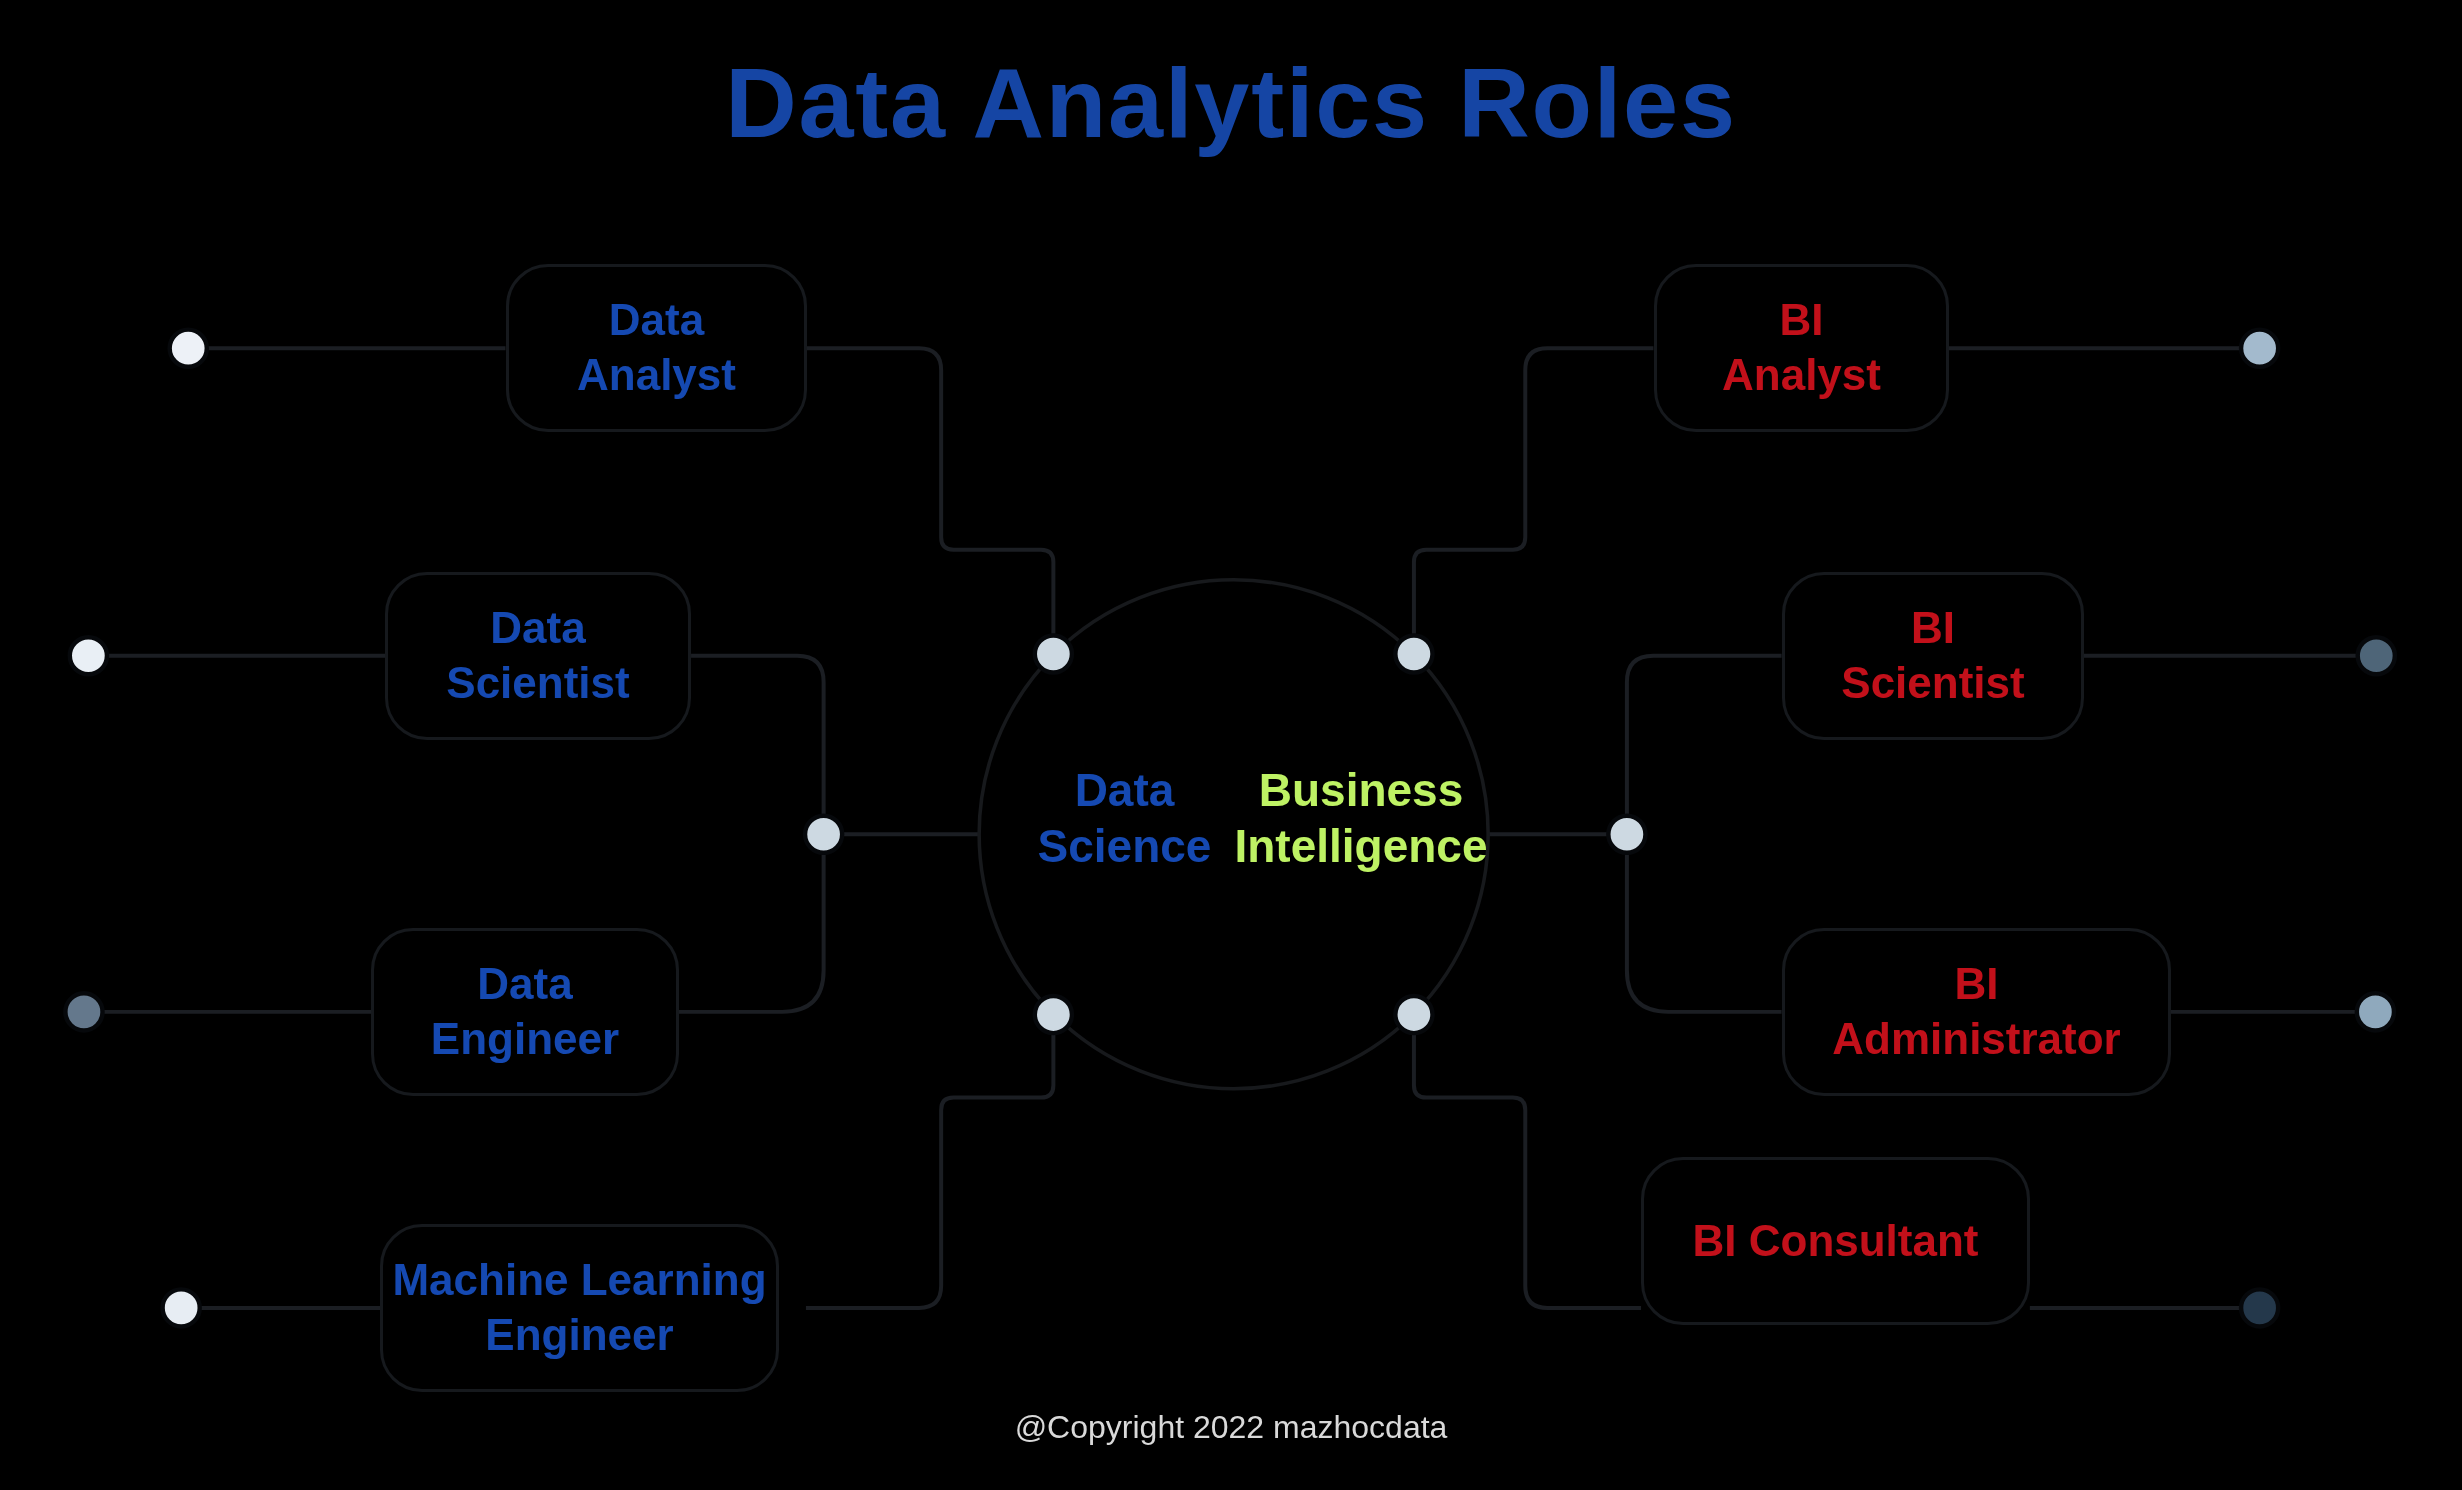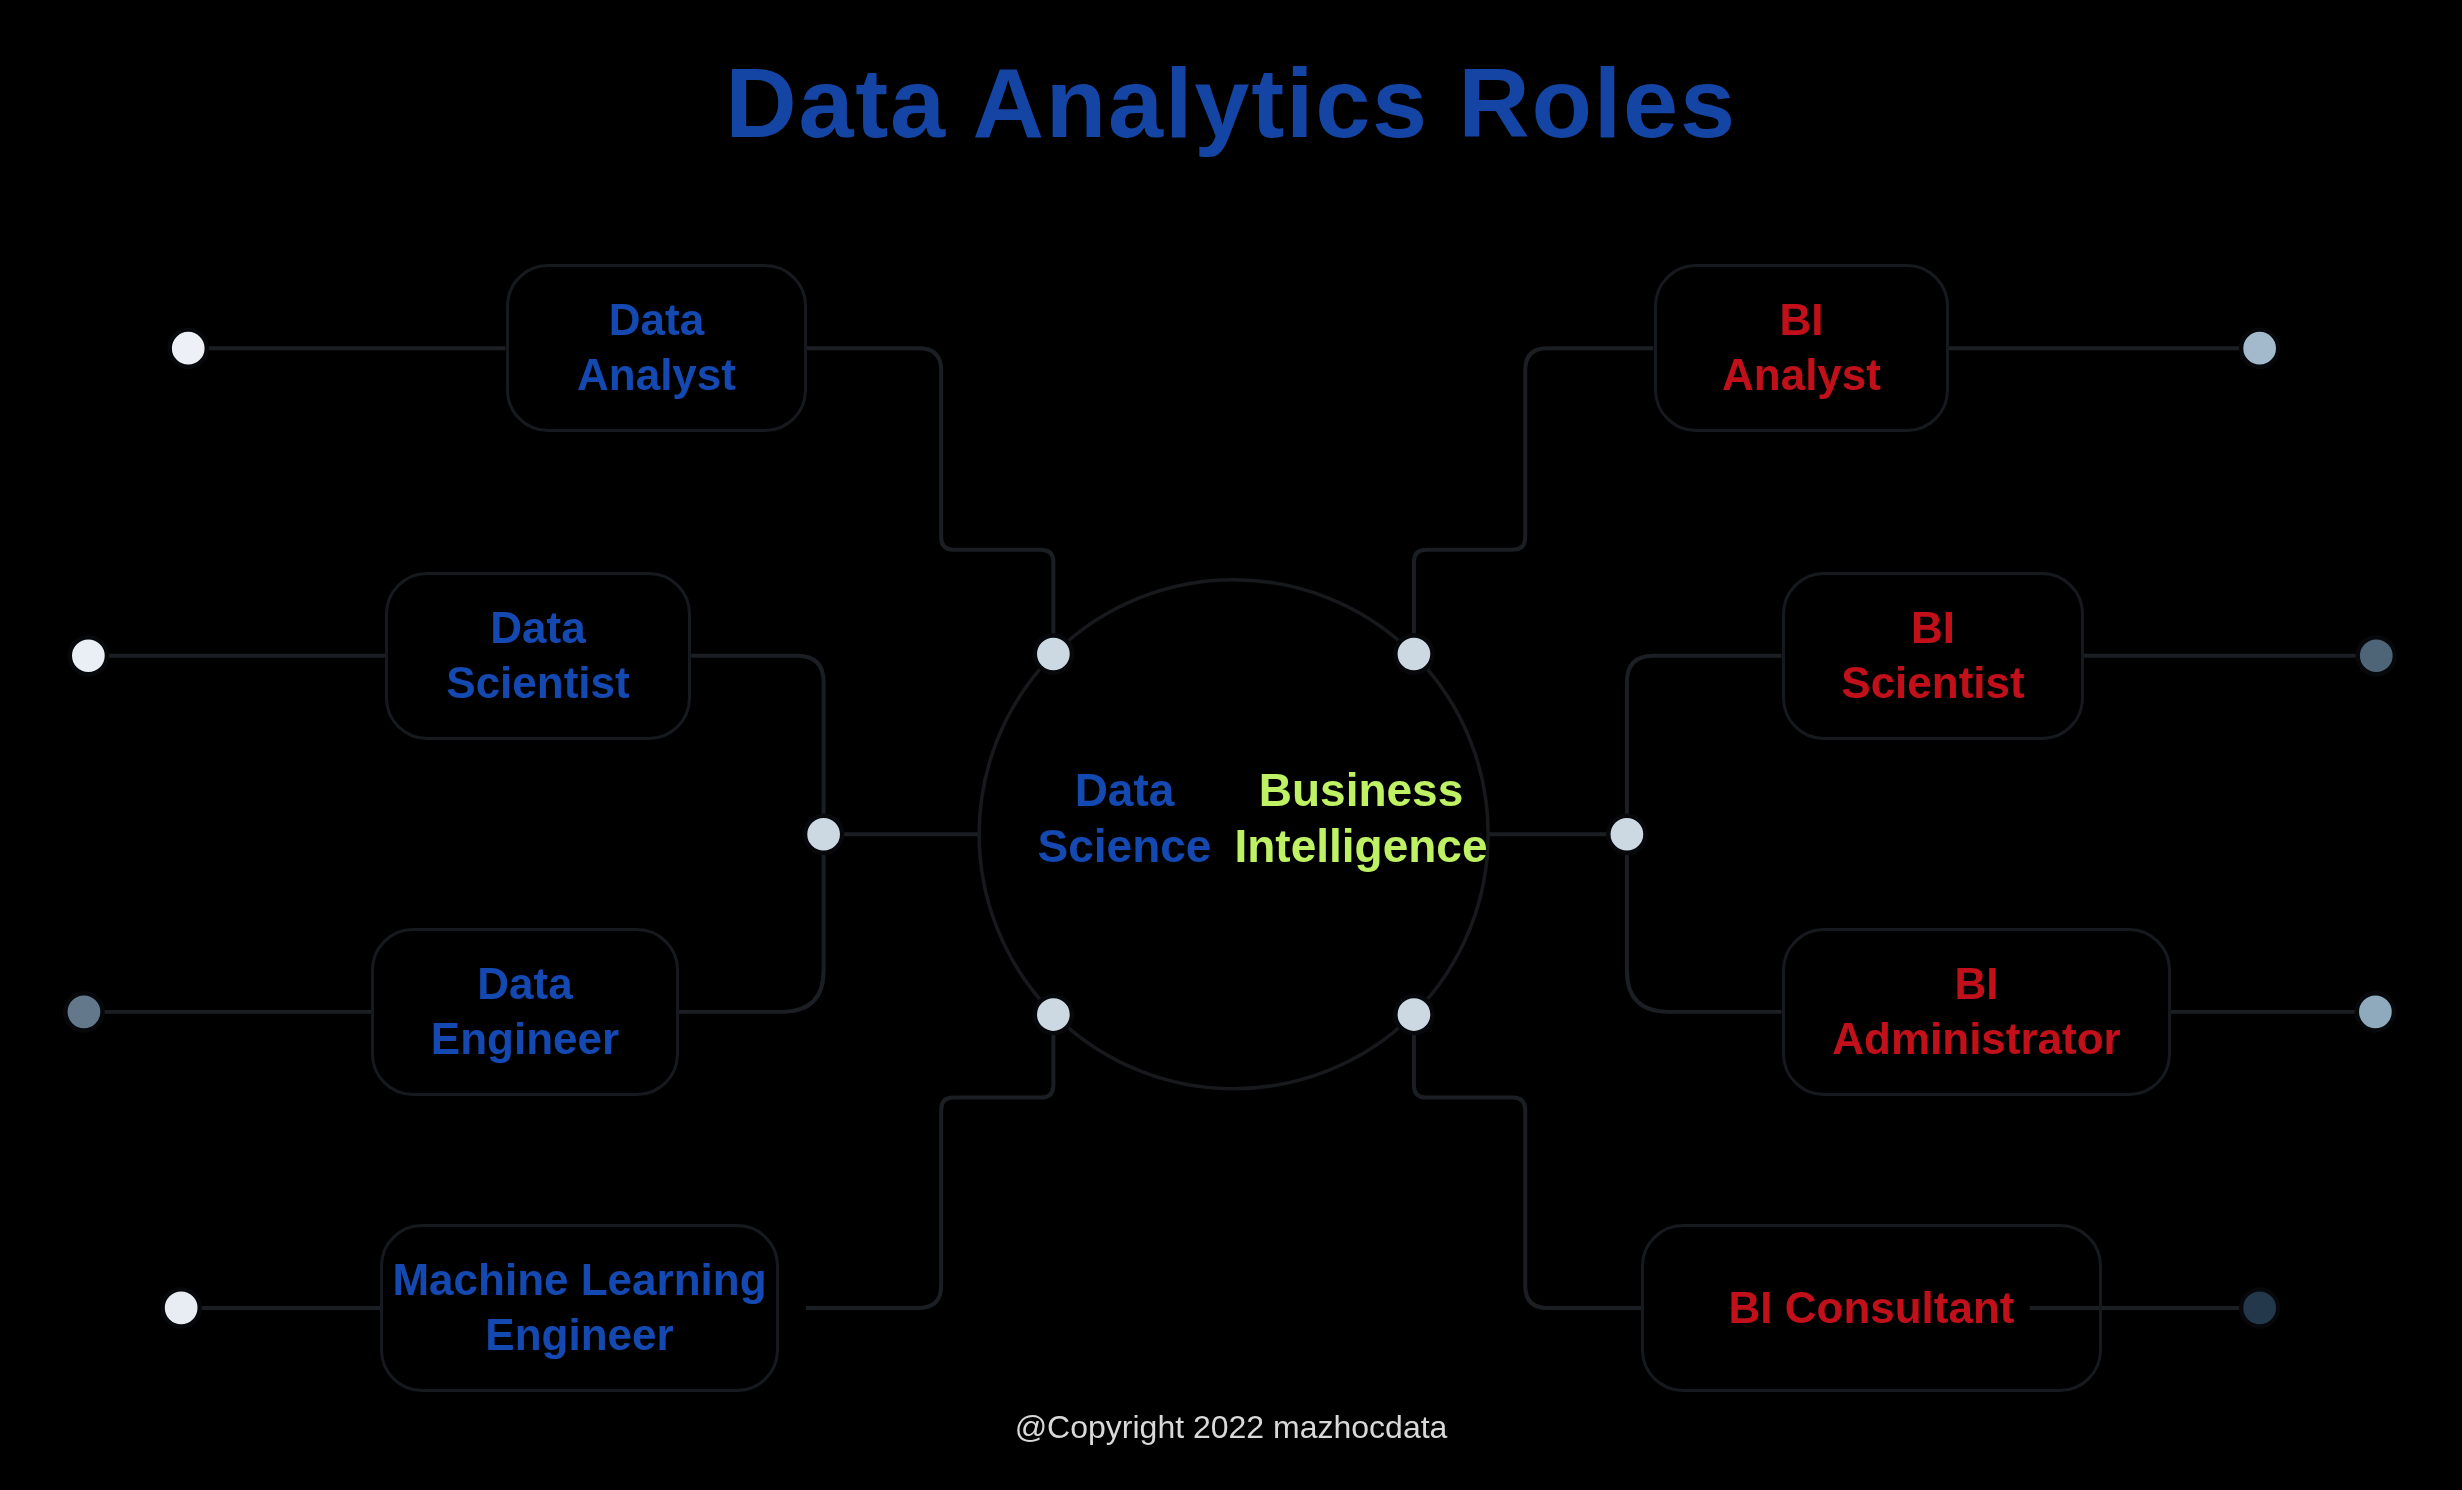--- a/index.html
+++ b/index.html
@@ -47,21 +47,21 @@
     background:transparent;
   }
   .node span{display:block;}
   .node-data-analyst    {left:506px;  top:264px;  width:301px; height:168px;}
   .node-data-scientist  {left:385px;  top:572px;  width:306px; height:168px;}
   .node-data-engineer   {left:371px;  top:928px; width:308px; height:168px;}
   .node-ml-engineer     {left:380px;  top:1224px; width:399px; height:168px;}
   .node-bi-analyst      {left:1654px; top:264px;  width:295px; height:168px;}
   .node-bi-developer    {left:1782px; top:572px;  width:302px; height:168px;}
   .node-bi-administrator{left:1782px; top:928px; width:389px; height:168px;}
-  .node-bi-consultant   {left:1641px; top:1224px; width:461px; height:168px;text-align:right;}
+  .node-bi-consultant   {left:1641px; top:1157px; width:389px; height:168px;text-align:right;}
   .circle-label{
     position:absolute;
     top:762px;
     font-size:46px;
     font-weight:700;
     line-height:1.22;
     text-align:center;
   }
   .circle-label-left {left:983px; width:283px;}
   .circle-label-right{left:1193px; width:336px;}

